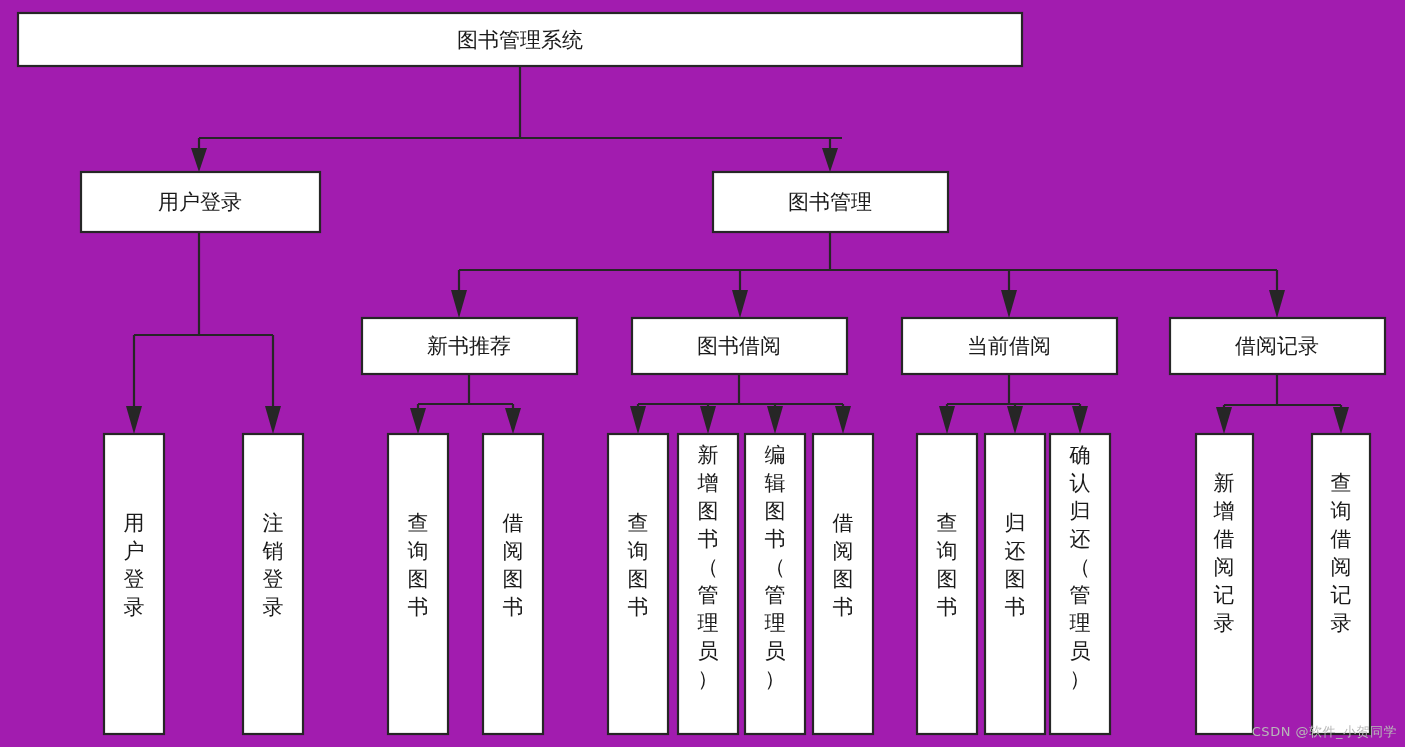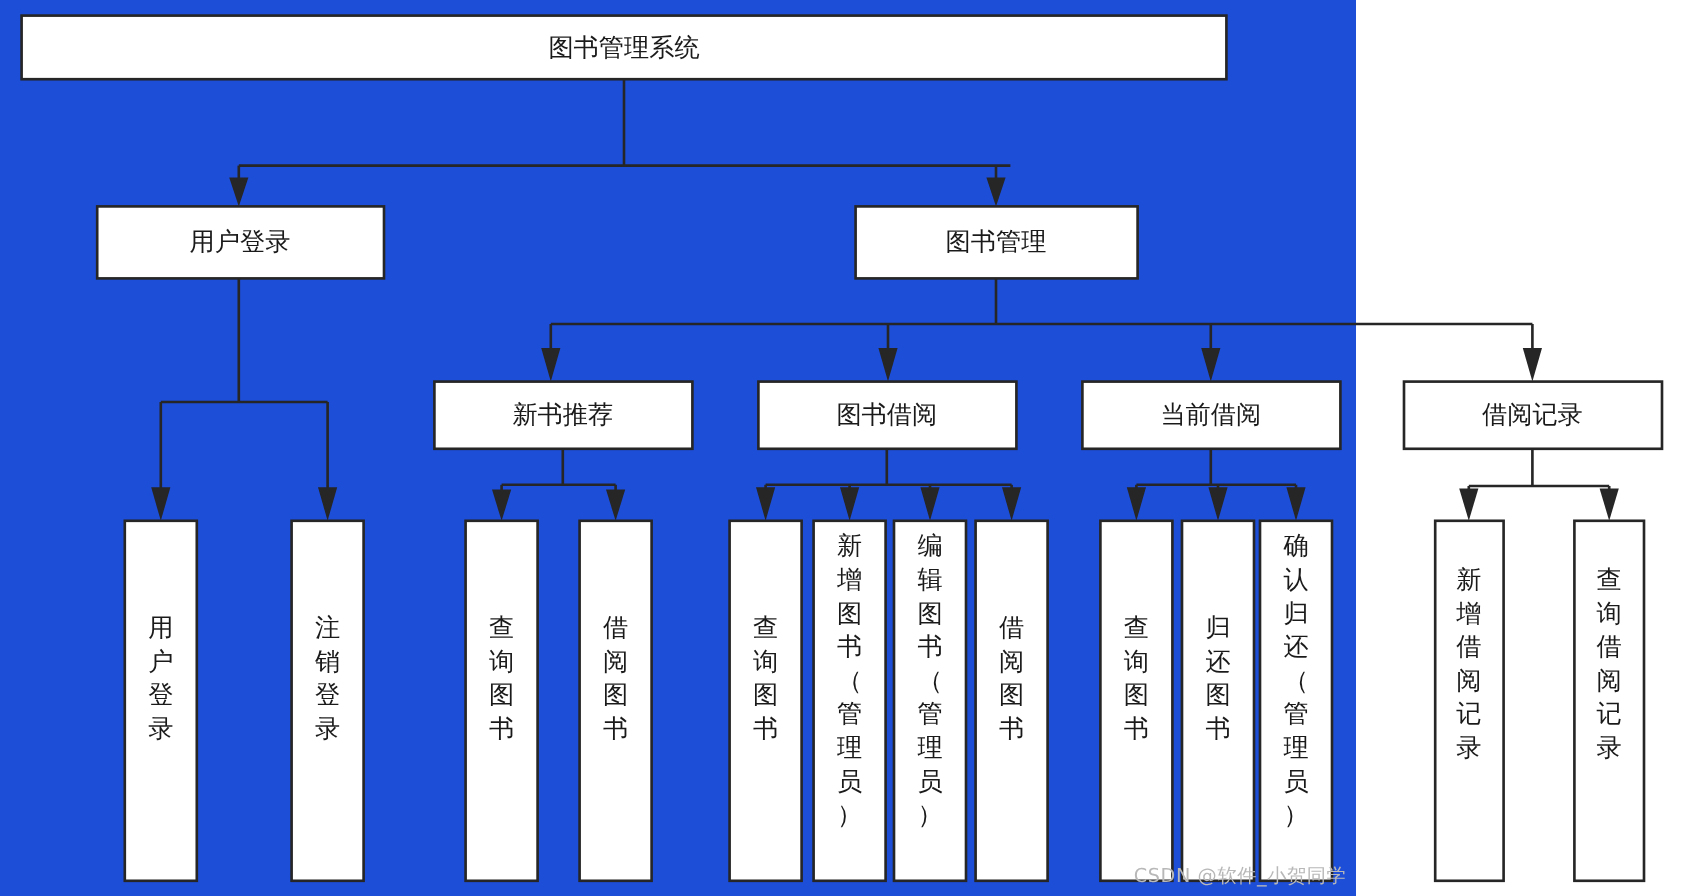--- a/index.html
+++ b/index.html
@@ -8,23 +8,23 @@
     background: #ffffff;
   }
   body {
     width: 1405px;
     height: 747px;
     font-family: "DejaVu Sans", "Liberation Sans", sans-serif;
     overflow: hidden;
   }
   #diagram-root {
     position: relative;
-    width: 1130px;
+    width: 1405px;
     height: 747px;
-    background: #1d4ed8;
+    background: #a21caf;
   }
   svg#flowchart {
     position: absolute;
     top: 0;
     left: 0;
     width: 1405px;
     height: 747px;
   }
   .node-box {
     fill: #ffffff;
@@ -51,21 +51,21 @@
   }
   .arrow-head {
     fill: #262626;
     stroke: none;
   }
   .watermark {
     position: absolute;
     right: 8px;
     bottom: 6px;
     font-family: "DejaVu Sans", "Liberation Sans", sans-serif;
-    font-size: 16px;
+    font-size: 13px;
     color: #b8b8b8;
     letter-spacing: 0.5px;
     white-space: nowrap;
     pointer-events: none;
   }
 </style>
 </head>
 <body>
 
 <div id="diagram-root">

